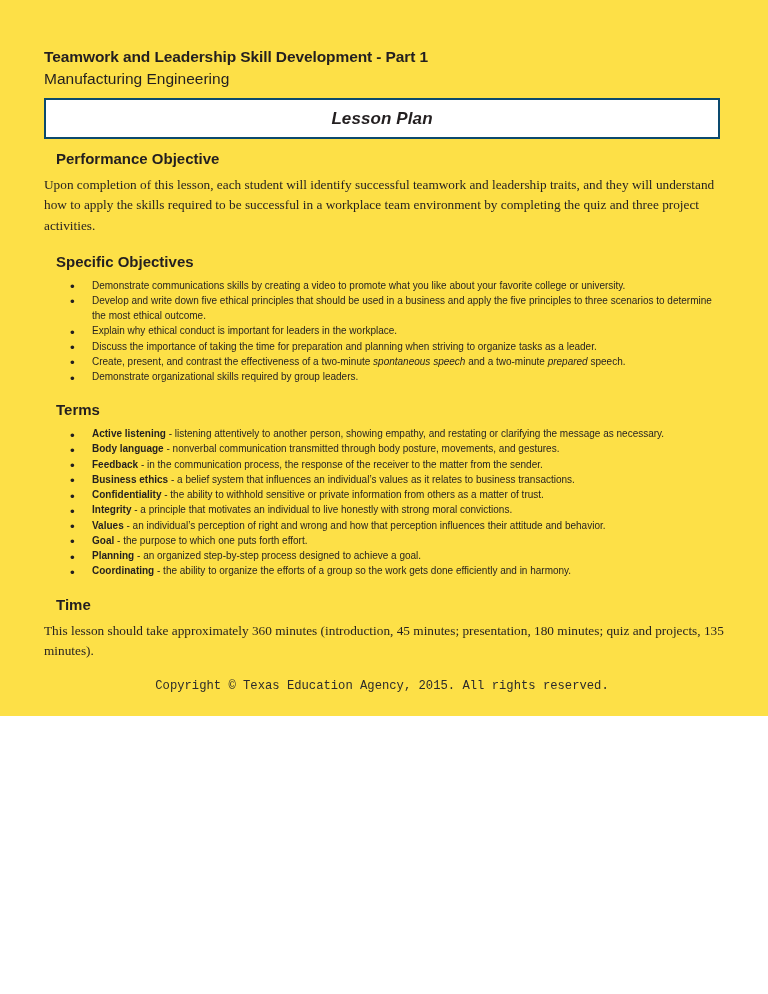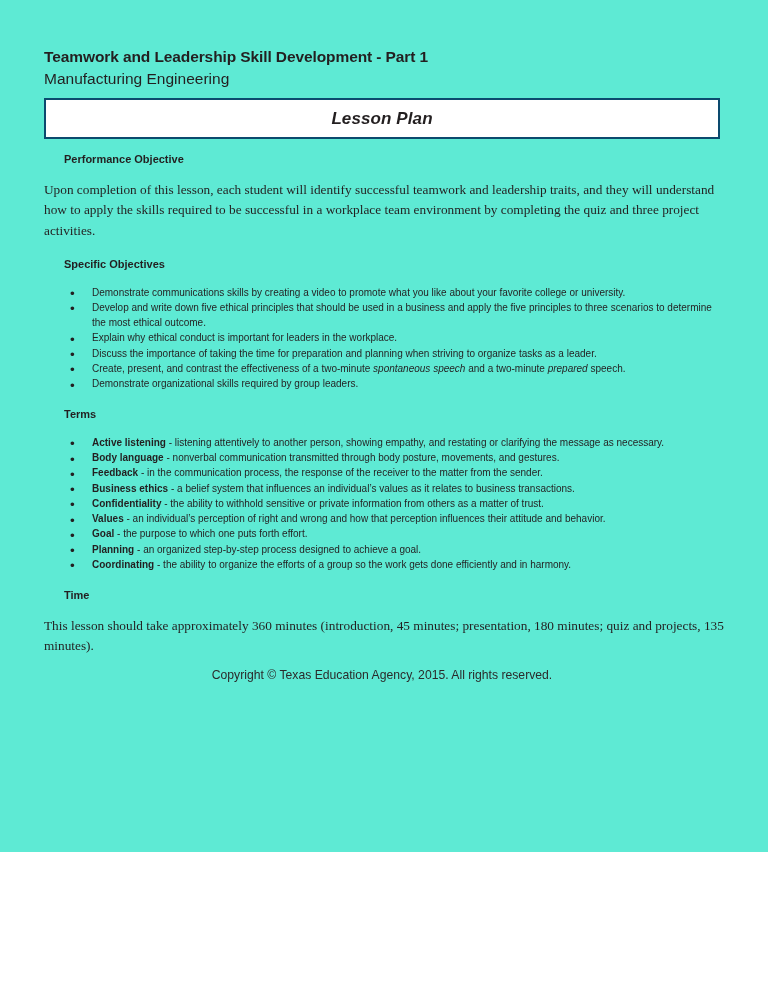--- a/index.html
+++ b/index.html
@@ -10,24 +10,24 @@
   body {
     width: 768px;
     height: 994px;
     font-family: "Liberation Sans", sans-serif;
     color: #231f20;
     -webkit-font-smoothing: antialiased;
   }
   .page {
     position: relative;
     width: 768px;
-    height: 852px;
+    height: 716px;
     box-sizing: border-box;
     padding: 44px 44px 0 44px;
-    background: #5eead4;
+    background: #fde047;
     overflow: hidden;
   }
   .doc-title {
     font-size: 15.5px;
     font-weight: bold;
     line-height: 1.42;
     letter-spacing: -0.1px;
     margin: 0;
     padding-top: 2px;
   }
@@ -55,24 +55,24 @@
     line-height: 1;
     letter-spacing: 0.1px;
   }
   .section {
     margin: 0;
   }
   .section + .section {
     margin-top: 15px;
   }
   .section-heading {
-    font-size: 11px;
+    font-size: 15px;
     font-weight: bold;
     line-height: 1.52;
-    margin: 12px;
+    margin: 4px;
     padding-left: 8px;
   }
   .section-para {
     font-size: 13.3px;
     line-height: 1.52;
     margin: 0;
     max-width: 680px;
     font-family: Liberation Serif, serif;
   }
   ul.bullets {
@@ -96,26 +96,26 @@
     font-size: 13.5px;
     line-height: inherit;
   }
   .term-name {
     font-weight: bold;
   }
   .ital {
     font-style: italic;
   }
   .copyright {
-    font-family: Liberation Sans, sans-serif;
+    font-family: Liberation Mono, monospace;
     font-size: 12.2px;
     line-height: 1.3;
     text-align: center;
     color: #2b2b2b;
-    margin-top: 12px;
+    margin-top: 18px;
     width: 676px;
   }
 </style>
 </head>
 <body>
 
 <div class="page">
 
   <h1 class="doc-title">Teamwork and Leadership Skill Development - Part 1</h1>
   <div class="doc-subtitle">Manufacturing Engineering</div>
@@ -142,20 +142,21 @@
   </section>
 
   <section class="section">
     <div class="section-heading">Terms</div>
     <ul class="bullets" id="terms-list">
         <li><span class="term-name">Active listening</span><span> - </span><span>listening attentively to another person, showing empathy, and restating or clarifying the message as necessary.</span></li>
         <li><span class="term-name">Body language</span><span> - </span><span>nonverbal communication transmitted through body posture, movements, and gestures.</span></li>
         <li><span class="term-name">Feedback</span><span> - </span><span>in the communication process, the response of the receiver to the matter from the sender.</span></li>
         <li><span class="term-name">Business ethics</span><span> - </span><span>a belief system that influences an individual’s values as it relates to business transactions.</span></li>
         <li><span class="term-name">Confidentiality</span><span> - </span><span>the ability to withhold sensitive or private information from others as a matter of trust.</span></li>
+        <li><span class="term-name">Integrity</span><span> - </span><span>a principle that motivates an individual to live honestly with strong moral convictions.</span></li>
         <li><span class="term-name">Values</span><span> - </span><span>an individual’s perception of right and wrong and how that perception influences their attitude and behavior.</span></li>
         <li><span class="term-name">Goal</span><span> - </span><span>the purpose to which one puts forth effort.</span></li>
         <li><span class="term-name">Planning</span><span> - </span><span>an organized step-by-step process designed to achieve a goal.</span></li>
         <li><span class="term-name">Coordinating</span><span> - </span><span>the ability to organize the efforts of a group so the work gets done efficiently and in harmony.</span></li>
       </ul>
   </section>
 
   <section class="section">
     <div class="section-heading">Time</div>
     <p class="section-para">This lesson should take approximately 360 minutes (introduction, 45 minutes; presentation, 180 minutes; quiz and projects, 135 minutes).</p>

